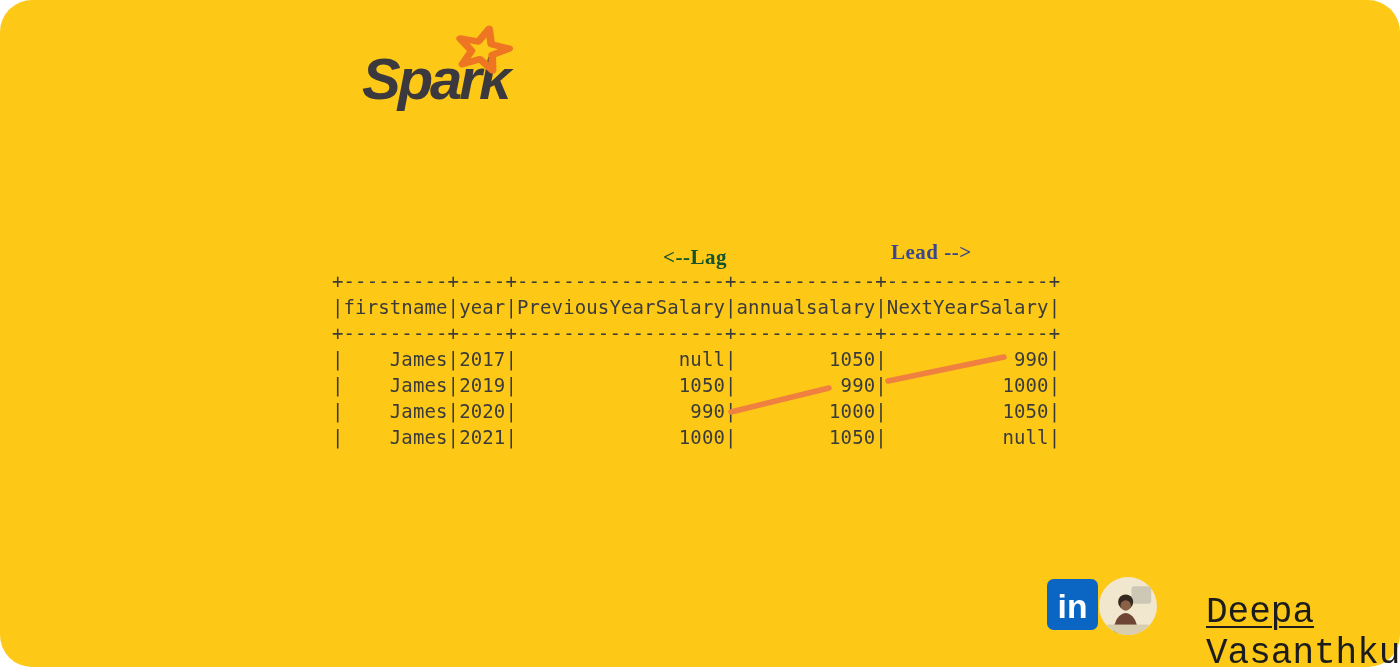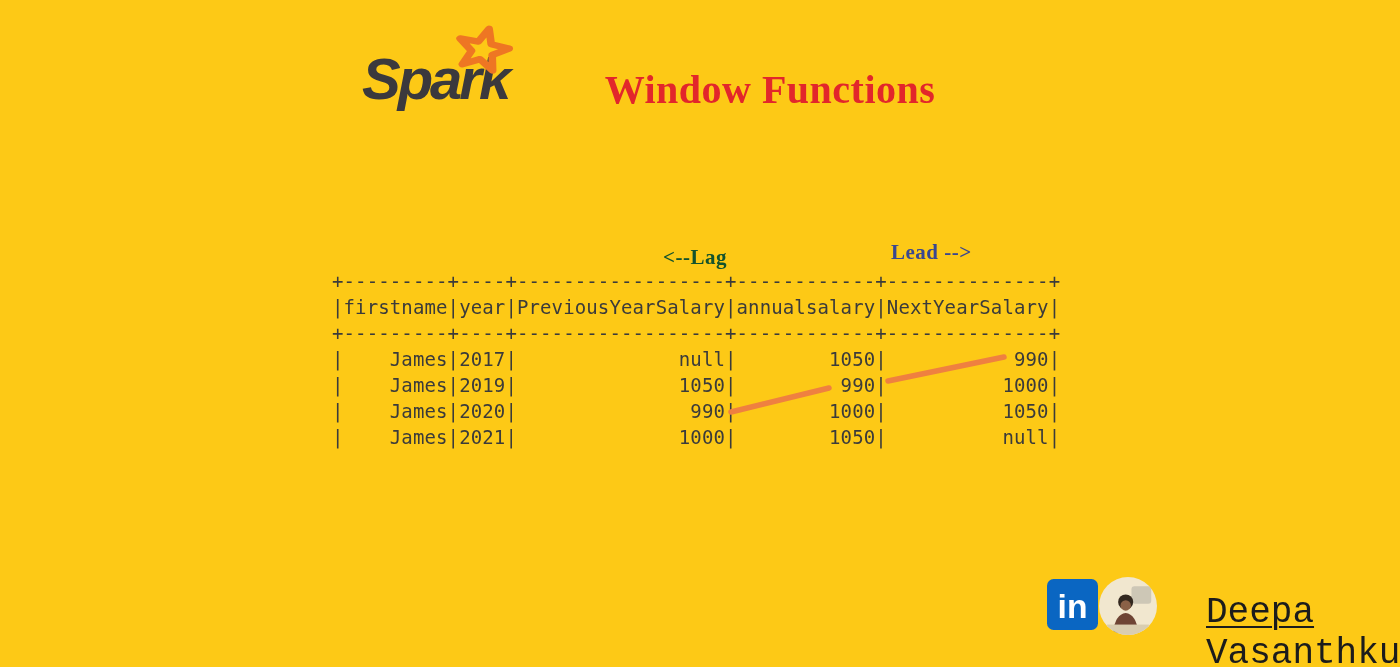--- a/index.html
+++ b/index.html
@@ -2,20 +2,21 @@
 <html><head>
 <meta charset="utf-8">
 <style>
   html, body { margin: 0; padding: 0; }
   body { width: 1400px; height: 667px; overflow: hidden; }
   .canvas {
     position: relative;
     width: 1400px;
     height: 667px;
     font-family: "Liberation Sans", sans-serif;
+    border-radius: 32px;
   }
 
   
   .spark-logo { position: absolute; left: 362px; top: 16px; width: 180px; height: 104px; }
   .spark-text {
     position: absolute; left: 0; top: 34px;
     font-family: "Liberation Sans", sans-serif;
     font-style: italic; font-weight: 700;
     font-size: 58px; letter-spacing: -3px; line-height: 1;
   }
@@ -66,21 +67,20 @@
 
 <div class="canvas" style="background-color: rgb(253, 201, 22);">
 
   <div class="spark-logo">
     <span class="spark-text" style="color: rgb(59, 57, 61);">Spark</span>
     <svg class="spark-star" width="70" height="58" viewBox="0 0 100 100" preserveAspectRatio="none">
       <path d="M50,14 L59.4,39.1 L86.1,40.3 L65.2,56.9 L72.3,82.7 L50,68 L27.7,82.7 L34.8,56.9 L13.9,40.3 L40.6,39.1 Z" fill="none" stroke-width="11" stroke-linejoin="round" transform="rotate(14 50 50)" stroke="#EE7623"></path>
     </svg>
   </div>
 
-  <h1 class="page-title" style="color: rgb(226, 38, 43);">Window Functions</h1>
 
   <div class="annotation lag-label" style="color: #14532d;">&lt;--Lag</div>
   <div class="annotation lead-label" style="color: rgb(58, 71, 143);">Lead --&gt;</div>
 
   <pre class="df-table" style="color: rgb(59, 59, 59);">+---------+----+------------------+------------+--------------+
 |firstname|year|PreviousYearSalary|annualsalary|NextYearSalary|
 +---------+----+------------------+------------+--------------+
 |    James|2017|              null|        1050|           990|
 |    James|2019|              1050|         990|          1000|
 |    James|2020|               990|        1000|          1050|

